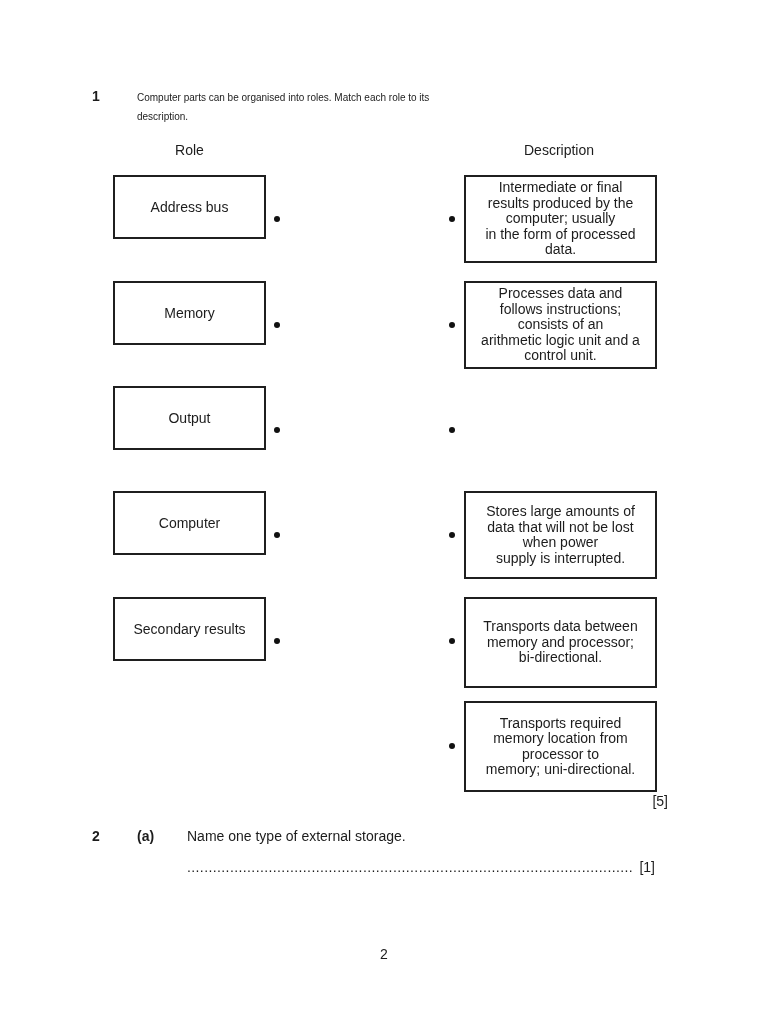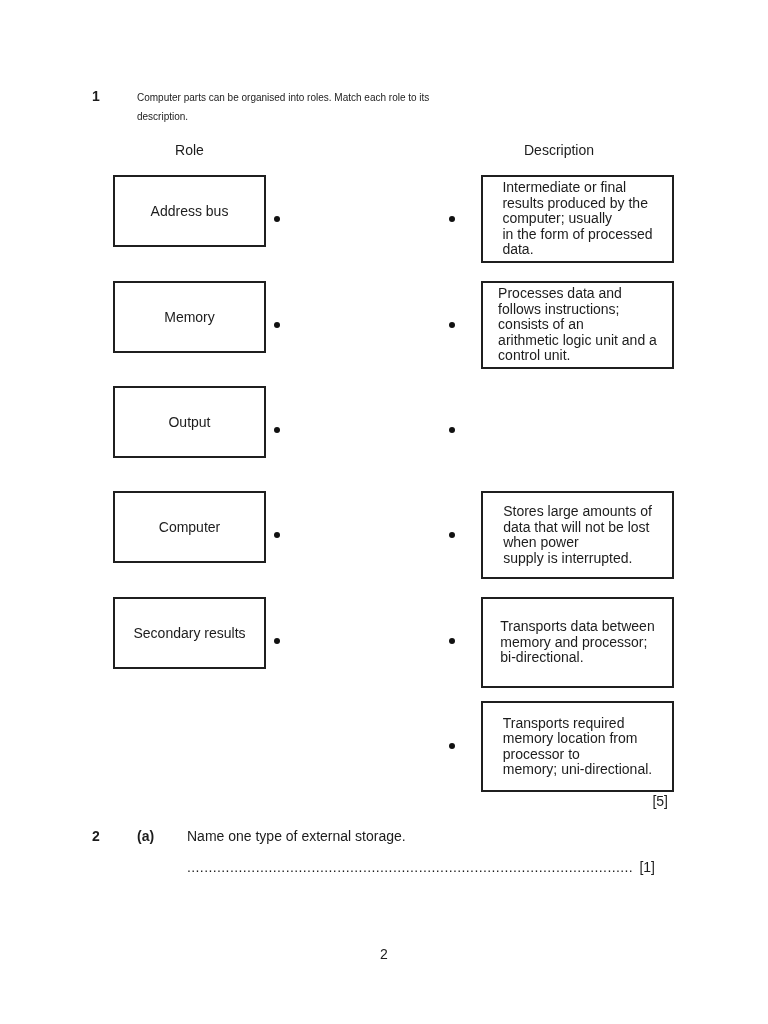--- a/index.html
+++ b/index.html
@@ -16,30 +16,30 @@
   .q-number { position: absolute; left: 92px; font-weight: bold; font-size: 14px; }
   .q1-prompt {
     position: absolute; left: 137px; top: 88px;
     font-size: 10px; line-height: 19px; white-space: pre-line; width: 500px;
   }
   .col-header { position: absolute; top: 142px; font-weight: normal; font-size: 14px; }
   .role-header { left: 113px; width: 153px; text-align: center; }
   .desc-header { left: 488px; margin-left: 36px; }
 
   .role-box {
-    position: absolute; left: 113px; width: 153px; height: 72px;
+    position: absolute; left: 113px; width: 153px; height: 64px;
     border: 2px solid #1f1f1f; box-sizing: border-box; background: #ffffff;
     display: flex; align-items: center; justify-content: center;
     font-size: 14px; text-align: left;
   }
   .desc-box {
-    position: absolute; left: 481px; width: 193px;
+    position: absolute; left: 464px; width: 193px;
     border: 2px solid #1f1f1f; box-sizing: border-box; background: #ffffff;
     display: flex; align-items: center; justify-content: center;
-    font-size: 14px; line-height: 15.5px; white-space: pre-line;
+    font-size: 14px; line-height: 15.5px; text-align: center; white-space: pre-line;
   }
   .bullet {
     position: absolute; width: 6px; height: 6px;
     background: #111111; border-radius: 50%;
   }
   .marks-q1 {
     position: absolute; left: 596px; top: 793px; width: 72px;
     text-align: right; font-size: 14px;
   }
   .q2-part { position: absolute; left: 137px; top: 828px; font-weight: bold; font-size: 14px; }

